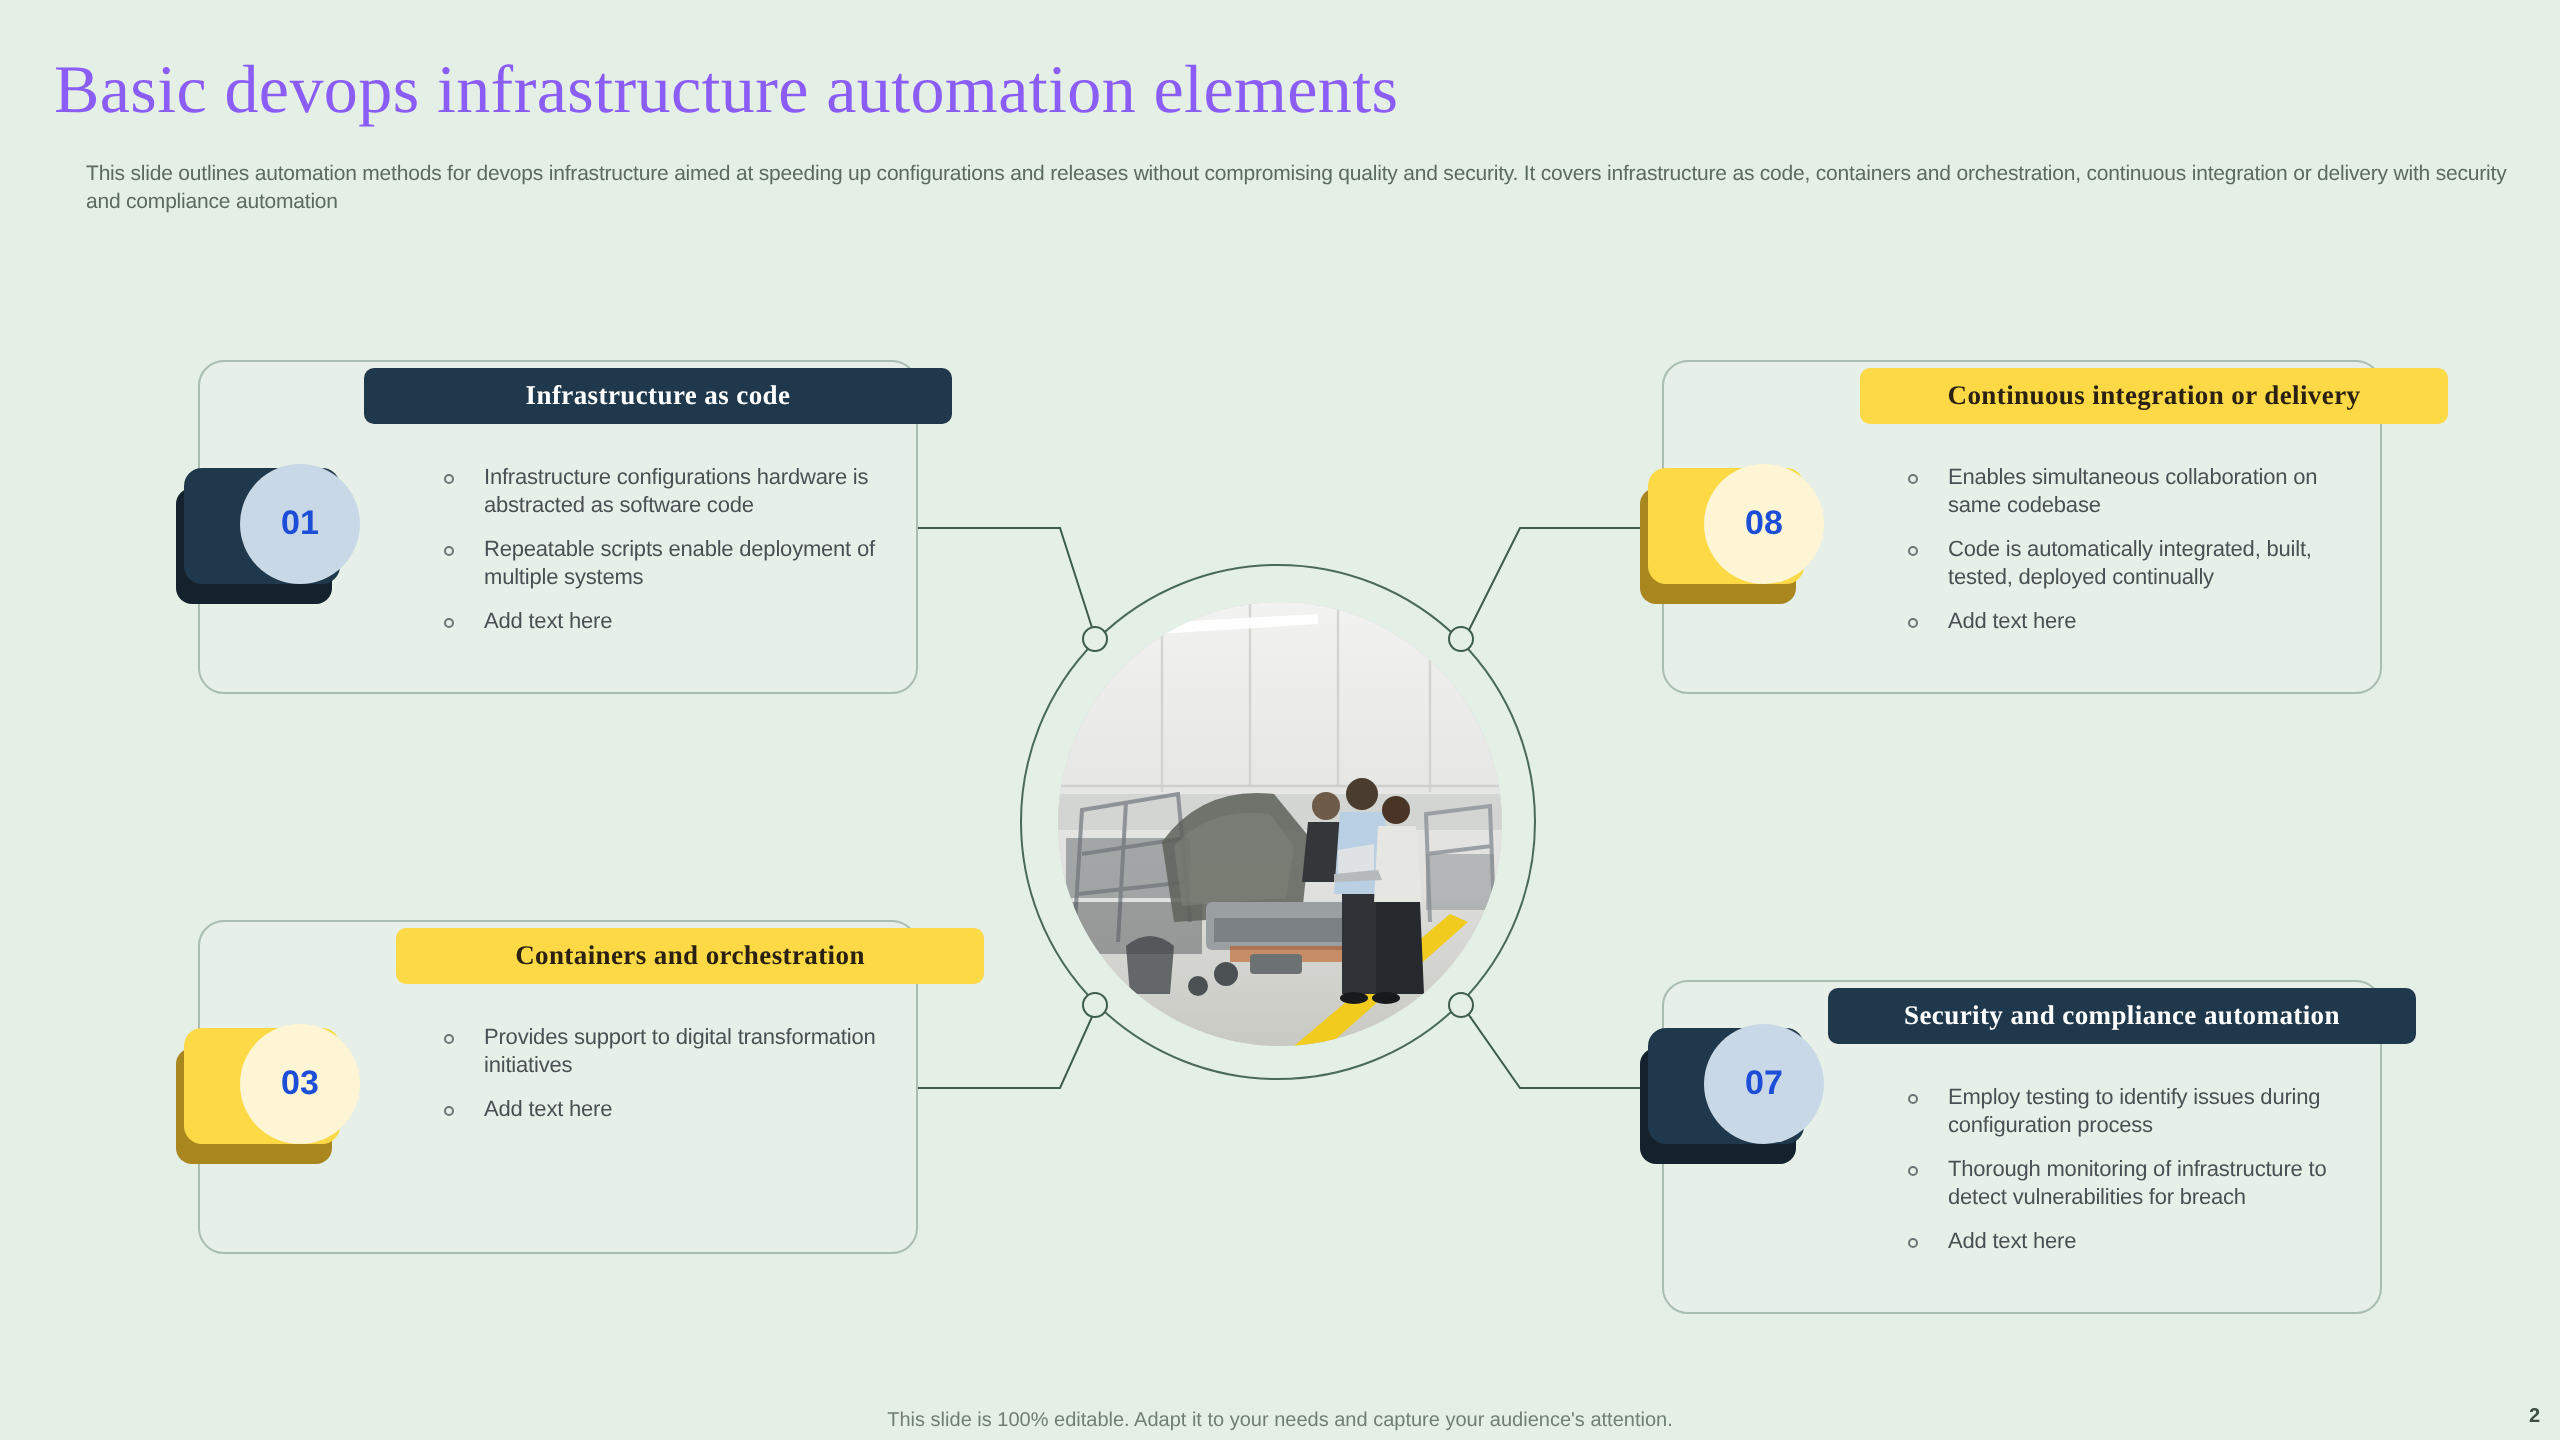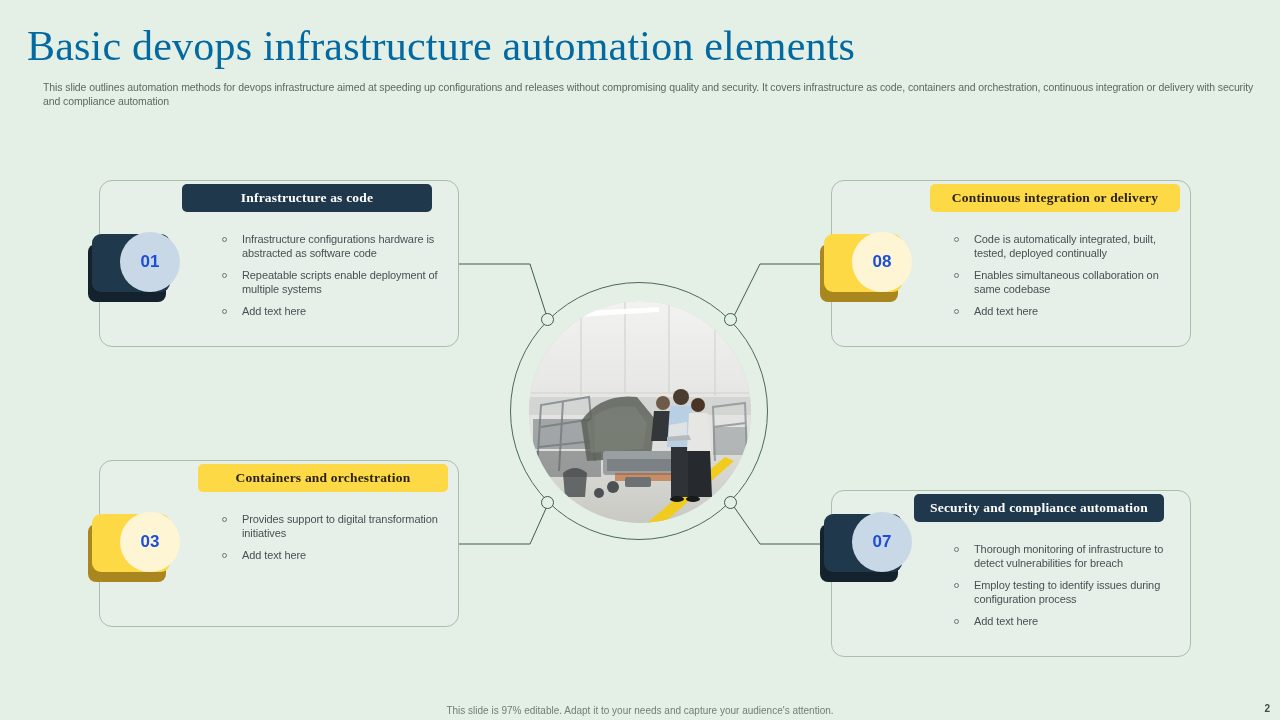--- a/index.html
+++ b/index.html
@@ -14,23 +14,23 @@
     overflow: hidden;
     position: relative;
   }
 
   
   #slide-title {
     position: absolute;
     left: 27px;
     top: 26px;
     font-family: "Liberation Serif", serif;
-    font-size: 42px;
+    font-size: 34px;
     line-height: 40px;
-    color: #0369a1;
+    color: #8b5cf6;
     letter-spacing: 0.2px;
     white-space: nowrap;
     text-align: right;
   }
   #slide-subtitle {
     position: absolute;
     left: 27px;
     top: 80px;
     width: 1230px;
     font-size: 10.5px;
@@ -101,21 +101,21 @@
   }
   #card-1 { left: 99px;  top: 180px; }
   #card-2 { left: 831px; top: 180px; }
   #card-3 { left: 99px;  top: 460px; }
   #card-4 { left: 831px; top: 460px; margin-top: 30px; }
 
   .card-header {
     position: absolute;
     left: 82px;
     top: 3px;
-    width: 250px;
+    width: 294px;
     height: 28px;
     border-radius: 5px;
     display: flex;
     align-items: center;
     justify-content: center;
     font-family: "Liberation Serif", serif;
     font-weight: bold;
     font-size: 13.5px;
     letter-spacing: 0.2px;
     box-sizing: border-box;
@@ -338,22 +338,22 @@
 </div>
 <div class="badge dark" id="badge-1">
   <div class="badge-shadow"></div>
   <div class="badge-plate"></div>
   <div class="badge-circle">01</div>
 </div>
 
 <div class="card" id="card-2">
   <div class="card-header yellow">Continuous integration or delivery</div>
   <ul class="bullets">
+    <li><span class="dot"></span><span>Enables simultaneous collaboration on same codebase</span></li>
     <li><span class="dot"></span><span>Code is automatically integrated, built, tested, deployed continually</span></li>
-    <li><span class="dot"></span><span>Enables simultaneous collaboration on same codebase</span></li>
     <li><span class="dot"></span><span>Add text here</span></li>
   </ul>
 </div>
 <div class="badge yellow" id="badge-2">
   <div class="badge-shadow"></div>
   <div class="badge-plate"></div>
   <div class="badge-circle">08</div>
 </div>
 
 <div class="card" id="card-3">
@@ -365,25 +365,25 @@
 </div>
 <div class="badge yellow" id="badge-3">
   <div class="badge-shadow"></div>
   <div class="badge-plate"></div>
   <div class="badge-circle">03</div>
 </div>
 
 <div class="card" id="card-4">
   <div class="card-header dark">Security and compliance automation</div>
   <ul class="bullets">
+    <li><span class="dot"></span><span>Employ testing to identify issues during configuration process</span></li>
     <li><span class="dot"></span><span>Thorough monitoring of infrastructure to detect vulnerabilities for breach</span></li>
-    <li><span class="dot"></span><span>Employ testing to identify issues during configuration process</span></li>
     <li><span class="dot"></span><span>Add text here</span></li>
   </ul>
 </div>
 <div class="badge dark" id="badge-4">
   <div class="badge-shadow"></div>
   <div class="badge-plate"></div>
   <div class="badge-circle">07</div>
 </div>
 
-<div id="footer-note">This slide is 97% editable.  Adapt it to your needs and capture your audience's attention.</div>
+<div id="footer-note">This slide is 100% editable.  Adapt it to your needs and capture your audience's attention.</div>
 <div id="page-number">2</div>
 
 </body></html>

